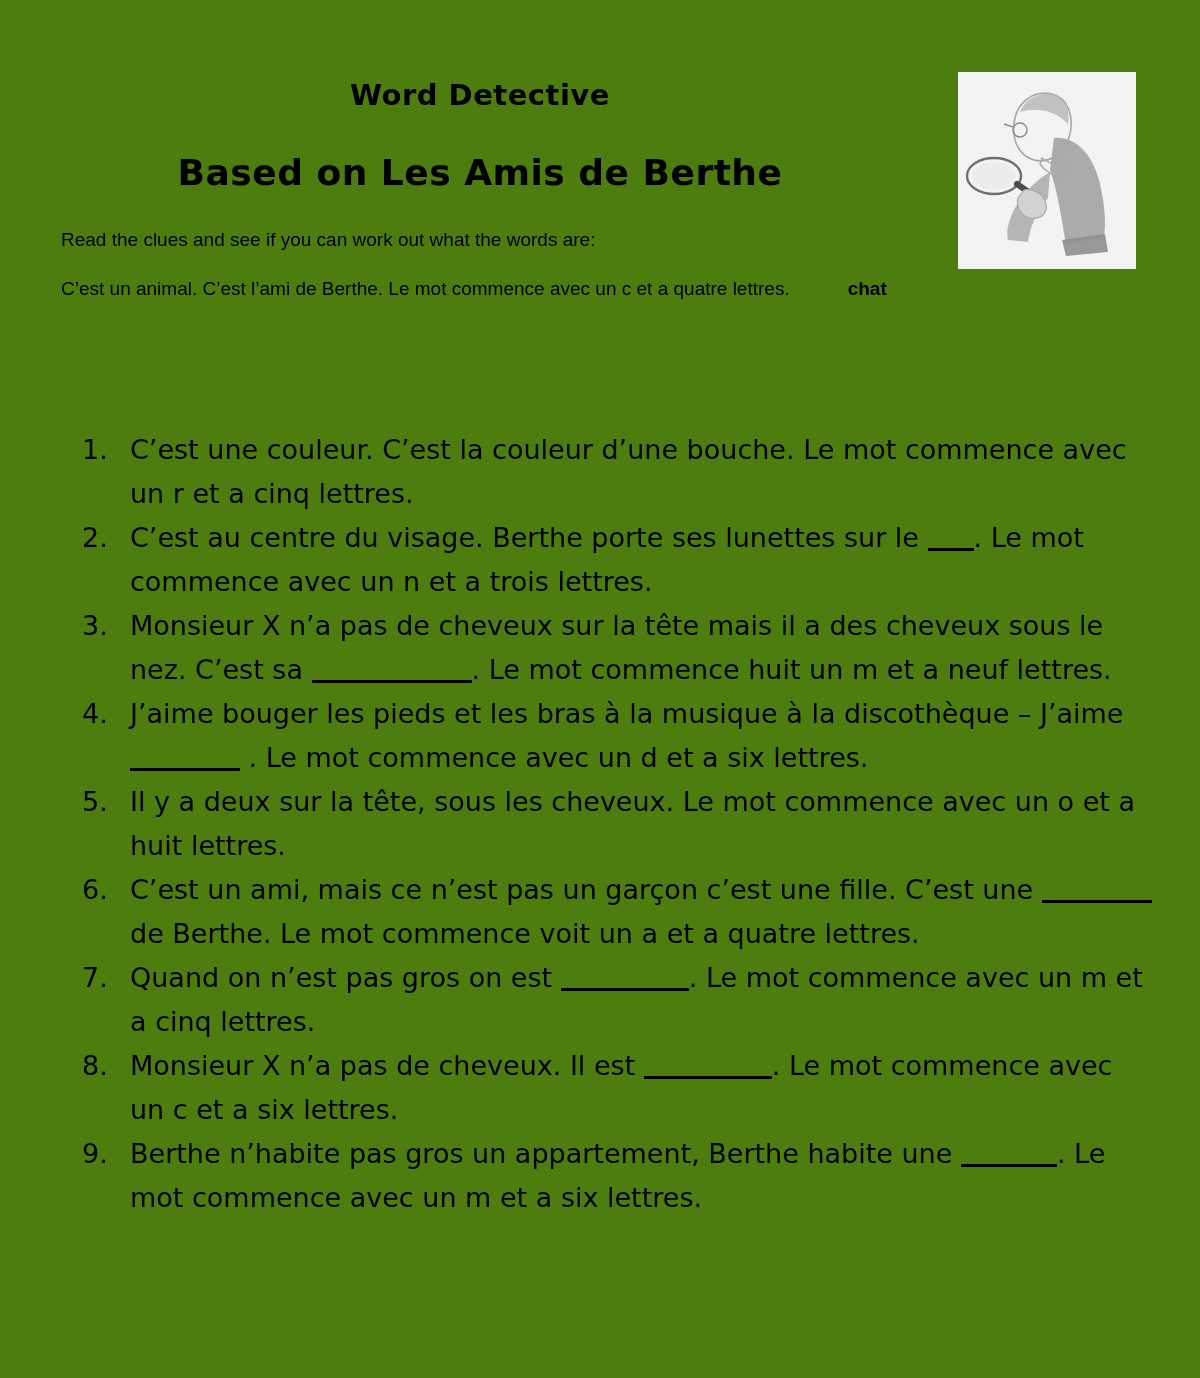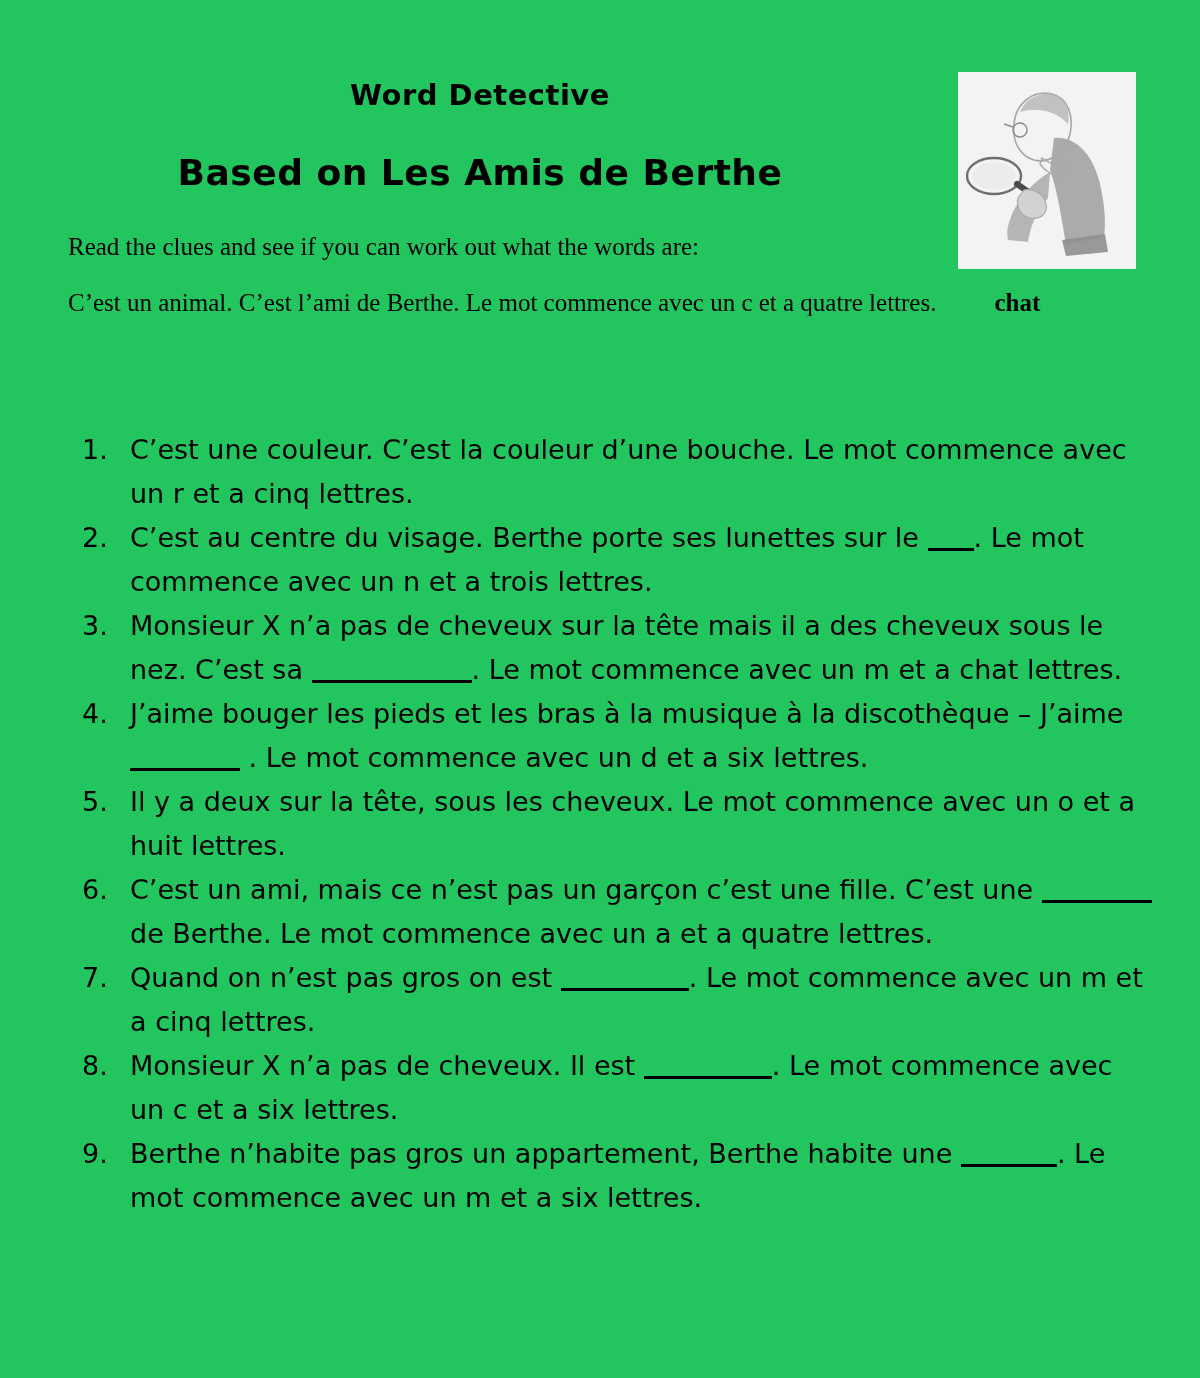--- a/index.html
+++ b/index.html
@@ -14,21 +14,21 @@
     position: relative;
     overflow: hidden;
     font-family: "Liberation Sans", sans-serif;
     color: #000000;
   }
 
   .page {
     position: relative;
     width: 1200px;
     height: 1378px;
-    background: #22c55e;
+    background: #4d7c0f;
   }
 
   
   .illustration {
     position: absolute;
     left: 958px;
     top: 72px;
     width: 178px;
     height: 197px;
     background: #f2f2f2;
@@ -63,24 +63,24 @@
   }
 
   
   .intro {
     position: absolute;
     left: 55px;
     top: 212px;
     width: 1060px;
   }
   .intro p {
-    margin: 13px;
-    font-size: 25px;
+    margin: 6px;
+    font-size: 19px;
     line-height: 43px;
-    font-family: Liberation Serif, serif;
+    font-family: Liberation Sans, sans-serif;
     font-weight: 400;
     white-space: pre-wrap;
   }
   .intro .example-sentence { width: 1040px; }
   .answer-word {
     font-weight: bold;
     padding-left: 58px;
   }
 
   
@@ -173,33 +173,33 @@
       <li class="clue-item">
         <span class="clue-num">1.</span>
         <span class="clue-text"><span>C’est une couleur. C’est la couleur d’une bouche. Le mot commence avec un r et a cinq lettres.</span></span>
       </li>
       <li class="clue-item">
         <span class="clue-num">2.</span>
         <span class="clue-text"><span>C’est au centre du visage. Berthe porte ses lunettes sur le </span><span class="blank b3"></span><span>. Le mot commence avec un n et a trois lettres.</span></span>
       </li>
       <li class="clue-item">
         <span class="clue-num">3.</span>
-        <span class="clue-text"><span>Monsieur X n’a pas de cheveux sur la tête mais il a des cheveux sous le nez. C’est sa </span><span class="blank b10"></span><span>. Le mot commence avec un m et a chat lettres.</span></span>
+        <span class="clue-text"><span>Monsieur X n’a pas de cheveux sur la tête mais il a des cheveux sous le nez. C’est sa </span><span class="blank b10"></span><span>. Le mot commence huit un m et a neuf lettres.</span></span>
       </li>
       <li class="clue-item">
         <span class="clue-num">4.</span>
         <span class="clue-text"><span> J’aime bouger les pieds et les bras à la musique à la discothèque  – J’aime </span><span class="blank b7"></span><span> . Le mot commence avec un d et a six lettres.</span></span>
       </li>
       <li class="clue-item">
         <span class="clue-num">5.</span>
         <span class="clue-text"><span>Il y a deux sur la tête, sous les cheveux.  Le mot commence avec un o et a huit lettres.</span></span>
       </li>
       <li class="clue-item">
         <span class="clue-num">6.</span>
-        <span class="clue-text"><span>C’est un ami, mais ce n’est pas un garçon c’est une fille. C’est une </span><span class="blank b7"></span><span> de Berthe. Le mot commence avec un a et a quatre lettres.</span></span>
+        <span class="clue-text"><span>C’est un ami, mais ce n’est pas un garçon c’est une fille. C’est une </span><span class="blank b7"></span><span> de Berthe. Le mot commence voit un a et a quatre lettres.</span></span>
       </li>
       <li class="clue-item">
         <span class="clue-num">7.</span>
         <span class="clue-text"><span>Quand on n’est pas gros on est </span><span class="blank b8"></span><span>. Le mot commence avec un m et a cinq lettres.</span></span>
       </li>
       <li class="clue-item">
         <span class="clue-num">8.</span>
         <span class="clue-text"><span>Monsieur X n’a pas de cheveux. Il est </span><span class="blank b8"></span><span>. Le mot commence avec un c et a six lettres.</span></span>
       </li>
       <li class="clue-item">

